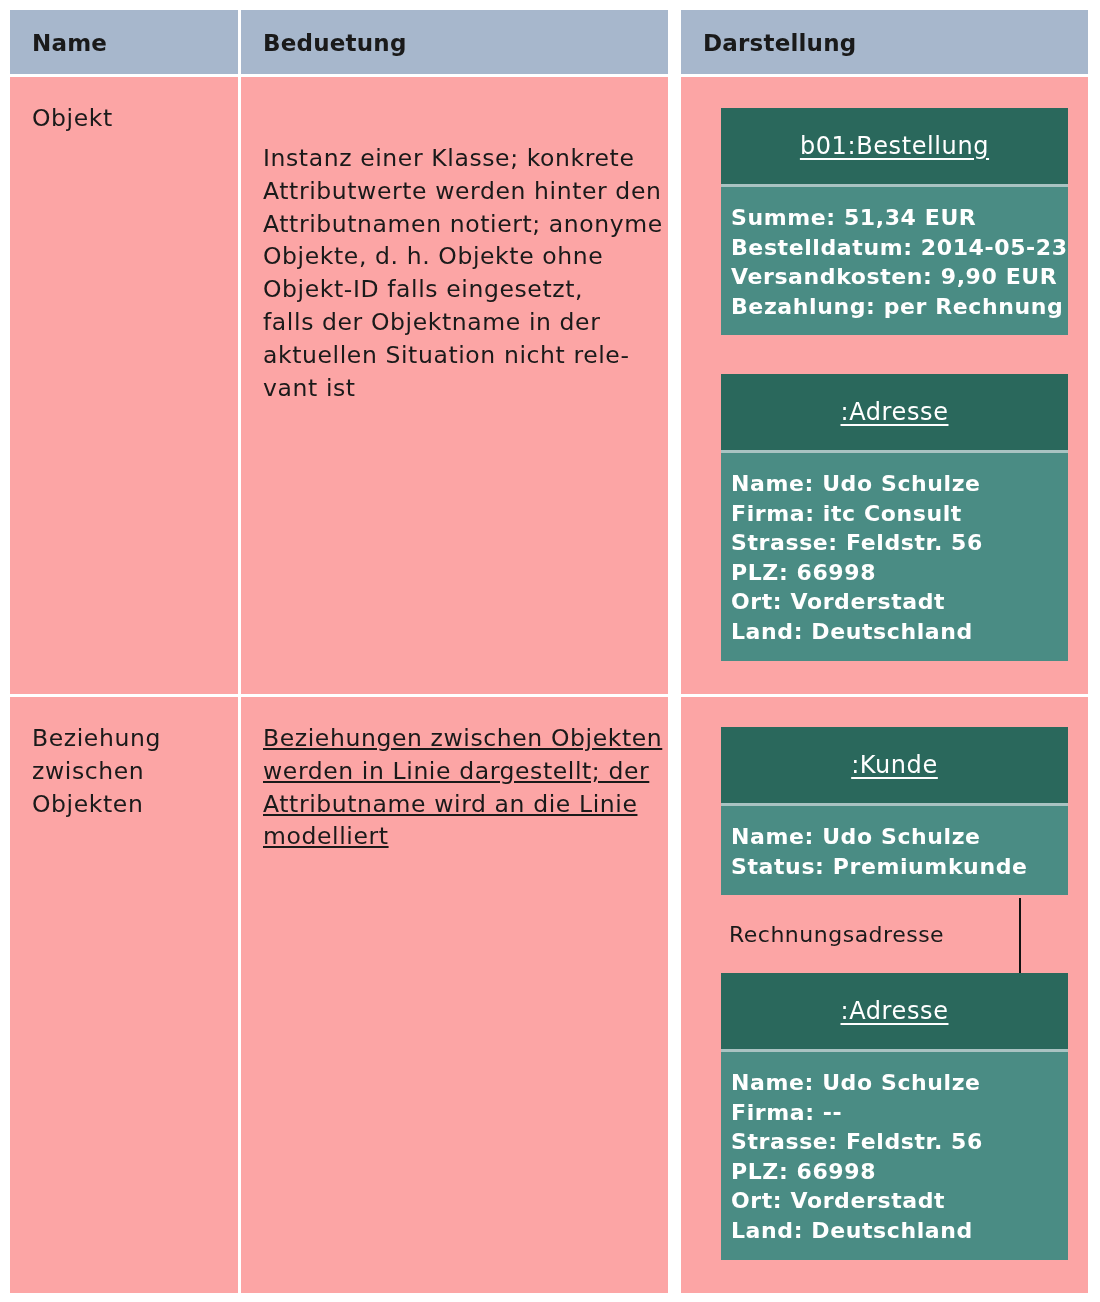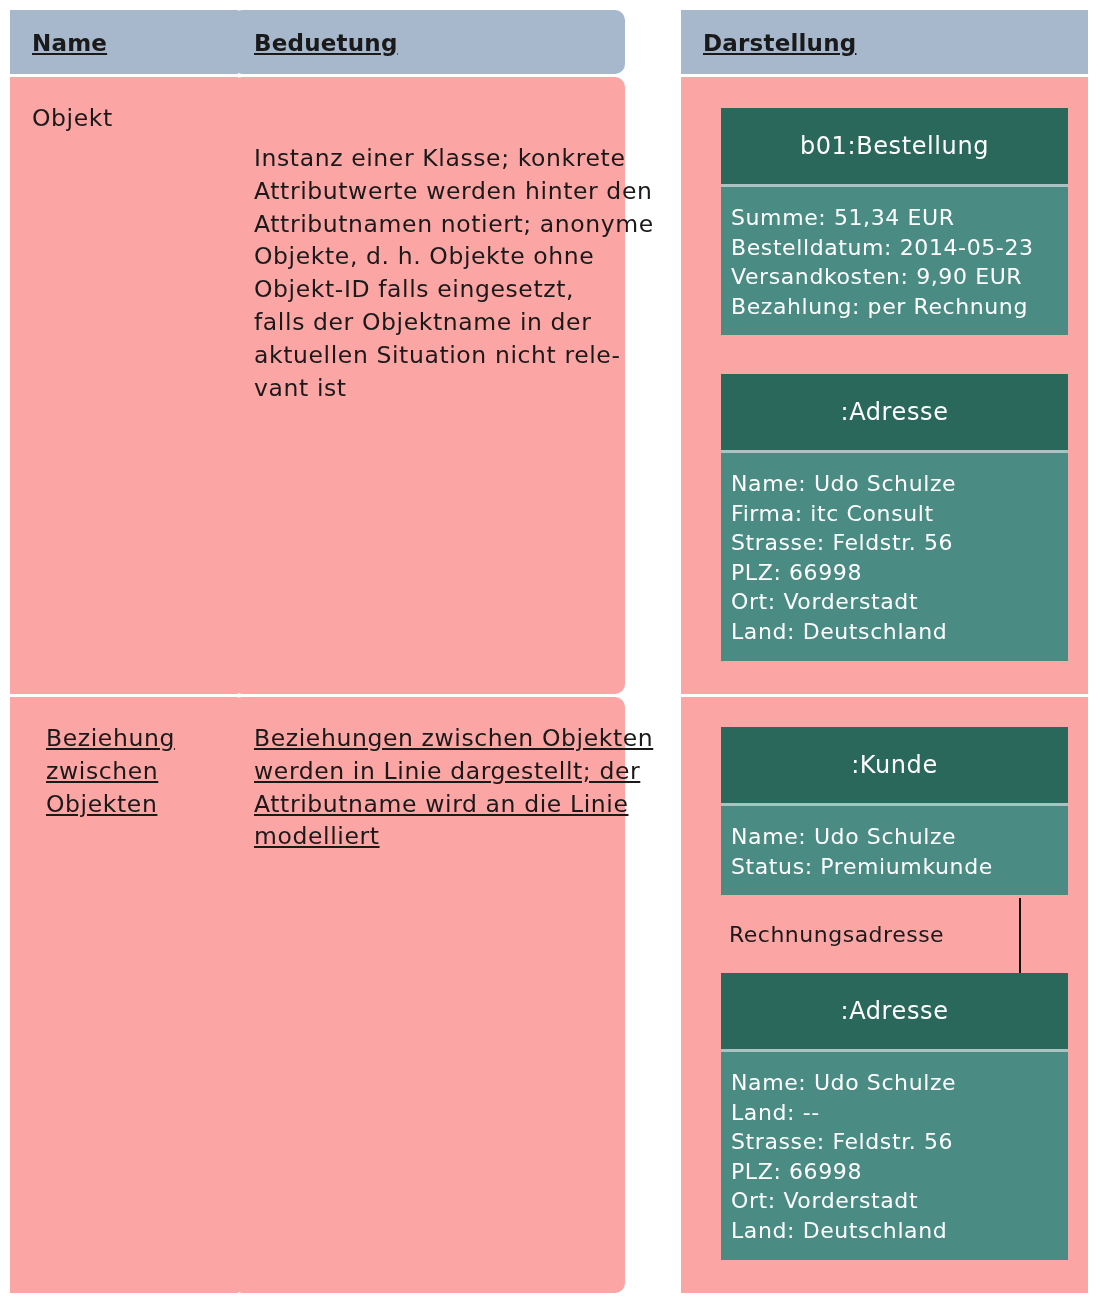--- a/index.html
+++ b/index.html
@@ -33,53 +33,55 @@
       padding: 20px 0 0 22px;
       letter-spacing: 0.2px;
     }
     .body-cell {
       background: #fca5a5;
       font-size: 23.5px;
       line-height: 32.8px;
       letter-spacing: 0.6px;
     }
     .c1 { left: 0; width: 228px; }
-    .c2 { left: 222px; width: 393px; border-radius: 10px; }
+    .c2 { left: 231px; width: 427px; }
     .c3 { left: 671px; width: 407px; }
-    .r0 { top: 0; height: 64px; text-decoration: underline; }
+    .r0 { top: 0; height: 64px; }
     .r1 { top: 67px; height: 617px; }
     .r2 { top: 687px; height: 596px; }
     .obj {
       position: absolute;
       left: 40px;
       width: 347px;
       color: #ffffff;
     }
     .obj-head {
       background: #2a685c;
       height: 76px;
       display: flex;
       align-items: center;
       justify-content: center;
       font-size: 24px;
       letter-spacing: 0.6px;
+      text-decoration: underline;
       text-underline-offset: 4px;
       text-decoration-thickness: 1.5px;
     }
     .obj-sep {
       height: 3px;
       background: #a9c3c2;
     }
     .obj-body {
       background: #4a8c84;
       padding: 16px 10px 14px 10px;
       font-size: 22px;
       line-height: 29.6px;
       letter-spacing: 0.6px;
       white-space: nowrap;
+      font-weight: bold;
     }
     .assoc-label {
       position: absolute;
       left: 40px;
       font-size: 22px;
       letter-spacing: 0.5px;
       color: #1a1a1a;
     }
     .assoc-line {
       position: absolute;
@@ -134,21 +136,21 @@
         <div>Firma: itc Consult</div>
         <div>Strasse: Feldstr. 56</div>
         <div>PLZ: 66998</div>
         <div>Ort: Vorderstadt</div>
         <div>Land: Deutschland</div>
       </div>
     </div>
   </div>
 
   <div class="cell body-cell c1 r2">
-    <div style="position:absolute;left:36px;top:25px;text-decoration:underline;">
+    <div style="position:absolute;left:22px;top:25px;">
       <div>Beziehung</div>
       <div>zwischen</div>
       <div>Objekten</div>
     </div>
   </div>
   <div class="cell body-cell c2 r2">
     <div style="position:absolute;left:22px;top:25px;width:410px;text-decoration:underline;">
       <div>Beziehungen zwischen Objekten</div>
       <div>werden in Linie dargestellt; der</div>
       <div>Attributname wird an die Linie</div>
@@ -167,21 +169,21 @@
     </div>
 
     <div class="assoc-line" style="left:338px;top:201px;height:76px;"></div>
     <div class="assoc-label" style="top:222px;margin-left:8px;">Rechnungsadresse</div>
 
     <div class="obj" style="top:276px;">
       <div class="obj-head">:Adresse</div>
       <div class="obj-sep"></div>
       <div class="obj-body">
         <div>Name: Udo Schulze</div>
-        <div>Land: --</div>
+        <div>Firma: --</div>
         <div>Strasse: Feldstr. 56</div>
         <div>PLZ: 66998</div>
         <div>Ort: Vorderstadt</div>
         <div>Land: Deutschland</div>
       </div>
     </div>
   </div>
 
 </div>
 

